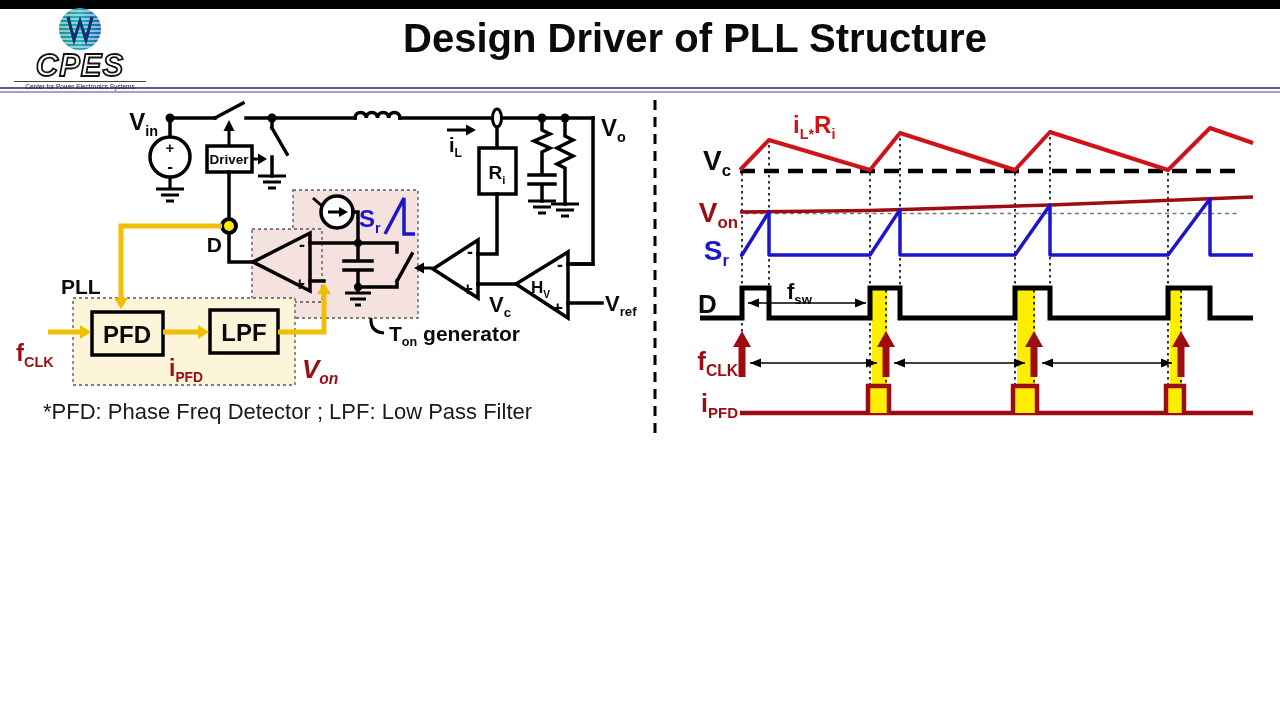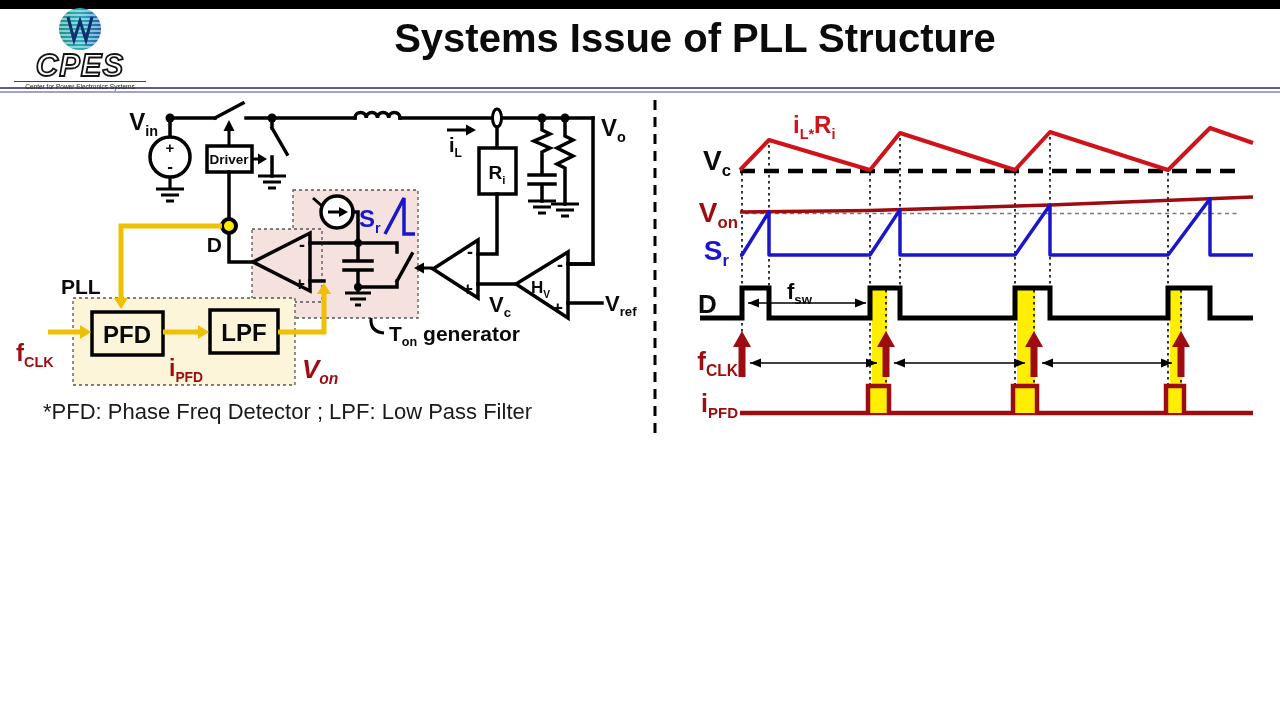--- a/index.html
+++ b/index.html
@@ -92,21 +92,21 @@
         <line x1="0" y1="32" x2="52" y2="32"></line>
       <line x1="0" y1="36" x2="52" y2="36"></line>
         <line x1="0" y1="40" x2="52" y2="40"></line>
     </g>
     <path d="M14,10 L20,33 L26,14 L32,33 L38,10" stroke="#0d2f6e" stroke-width="3" fill="none" clip-path="url(#gc)"></path>
   </svg>
   <div class="cpes">CPES</div>
   <div class="tagline">Center for Power Electronics Systems</div>
 </div>
 
-<div class="title">Systems Issue of PLL Structure</div>
+<div class="title">Design Driver of PLL Structure</div>
 <div class="sep-a"></div>
 <div class="sep-b"></div>
 
 <svg class="main" width="1280" height="720" viewBox="0 0 1280 720">
 
   <g id="circuit">
 
     <rect class="pinkbox" x="293" y="190" width="125" height="128"></rect>
     <rect class="pinkbox" x="252" y="229" width="70" height="73"></rect>
 

